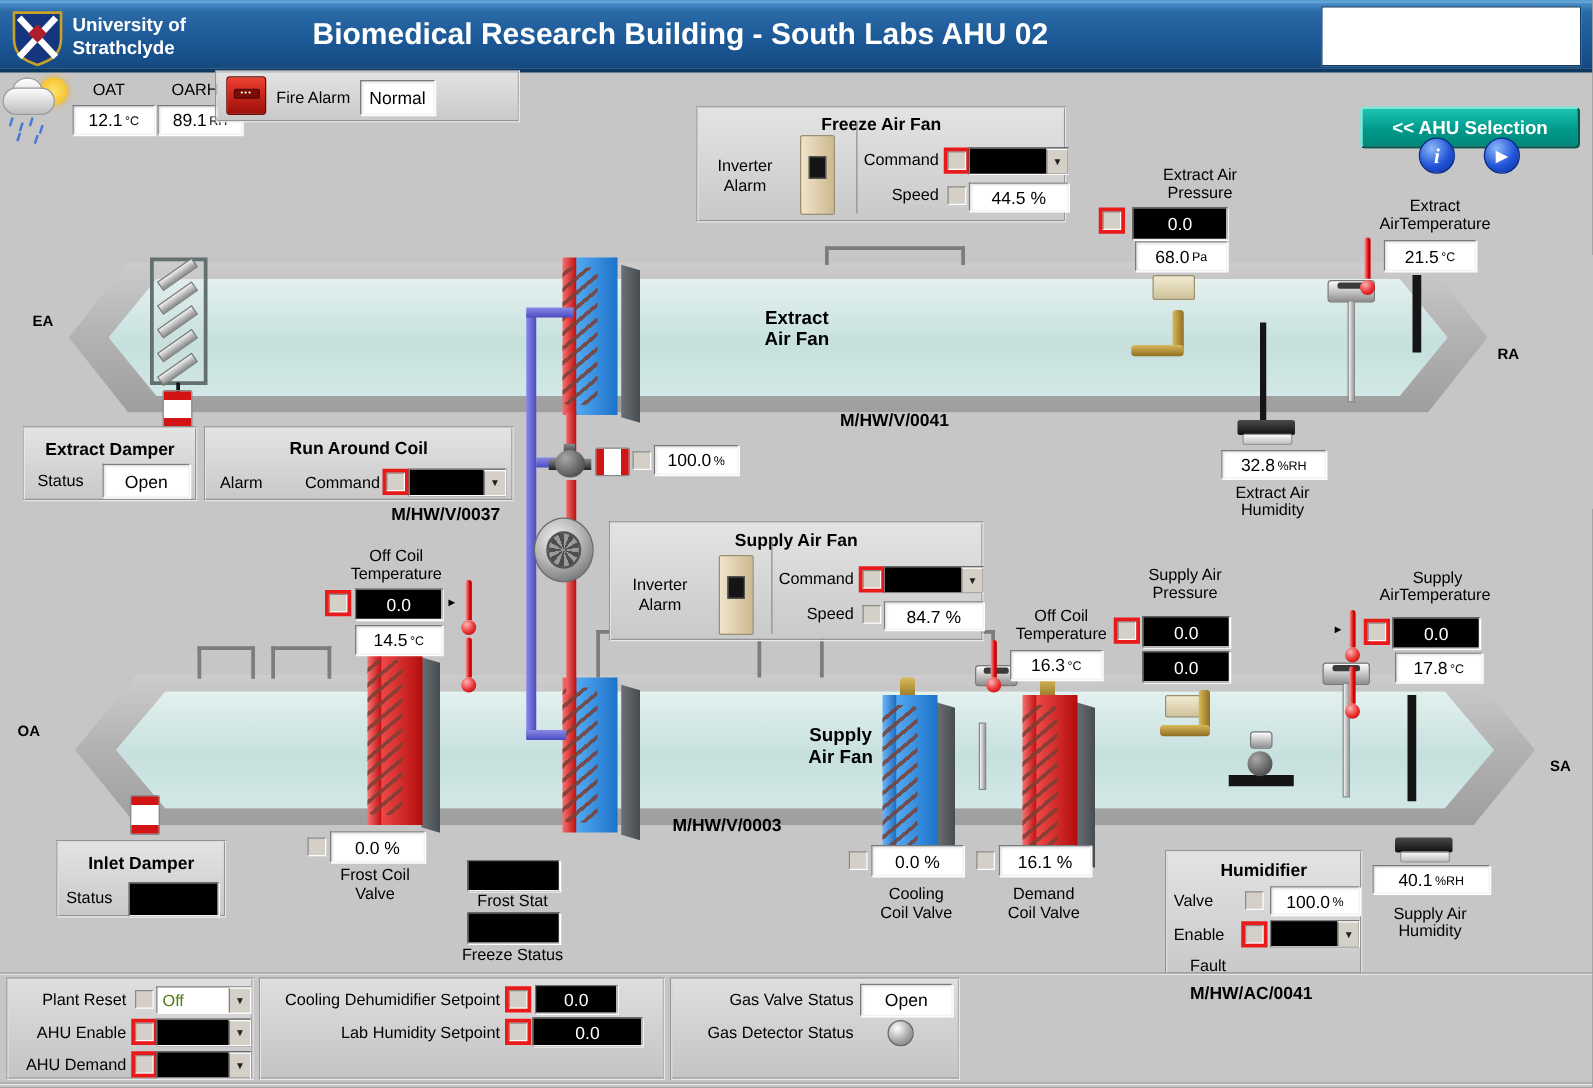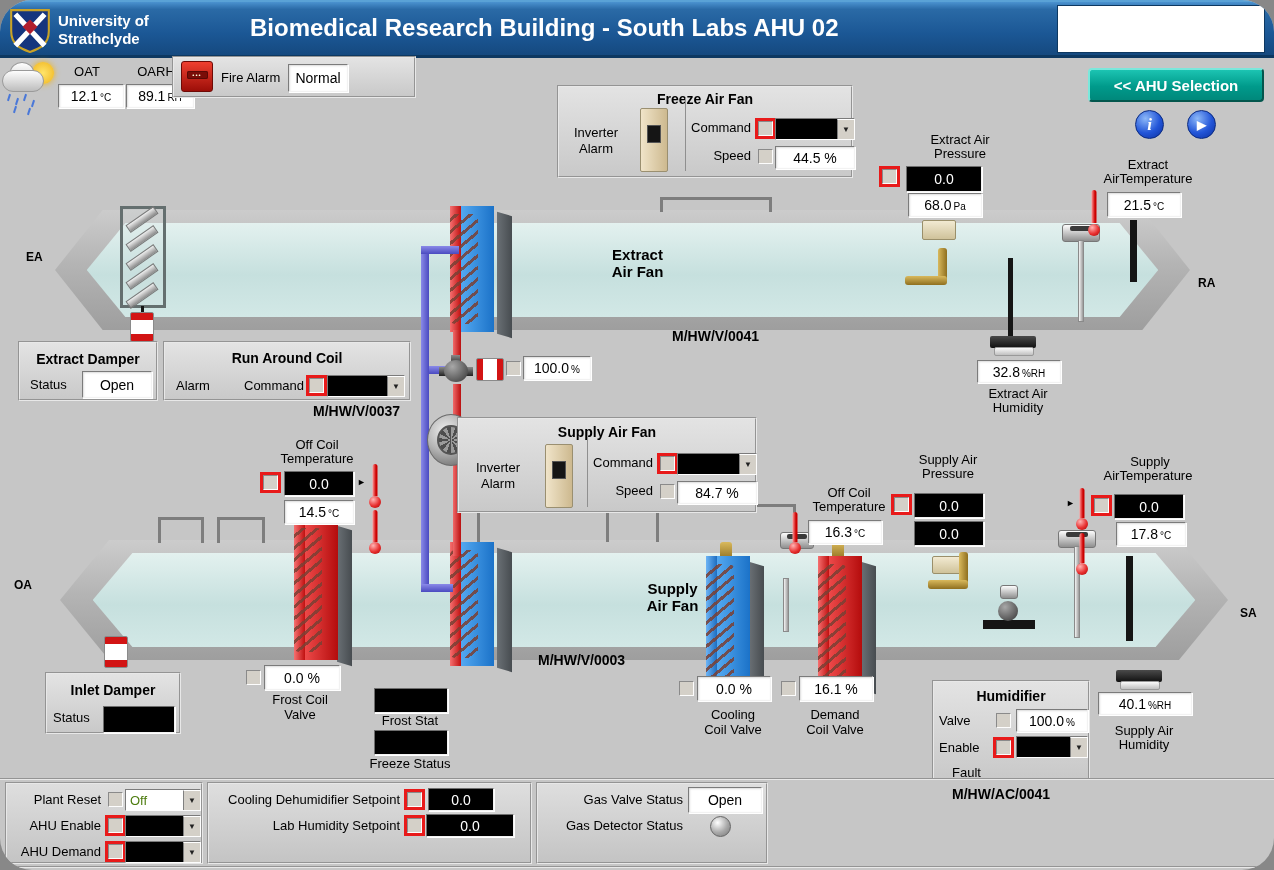--- a/index.html
+++ b/index.html
@@ -1,17 +1,17 @@
 <!DOCTYPE html>
 <html><head>
 <meta charset="utf-8">
 <style>
   html,body{margin:0;padding:0;background:#888;}
   #app{position:relative;width:1274px;height:870px;background:#c6c6c6;overflow:hidden;
-       font-family:"Liberation Sans",sans-serif;font-size:13px;color:#000;border-radius:32px;}
+       font-family:"Liberation Sans",sans-serif;font-size:13px;color:#000;}
   .abs{position:absolute;}
   .lbl{position:absolute;white-space:nowrap;font-size:13px;}
   .ctr{text-align:center;}
   .rt{text-align:right;}
   
   .header{position:absolute;left:0;top:0;width:1274px;height:58px;
       background:linear-gradient(180deg,#4b92cf 0,#2a6aa6 14%,#1b5795 60%,#15497f 100%);
       border-bottom:3px solid #0d3861;box-sizing:border-box;border-top:2px solid #5aa2d6;}
   .orgname{position:absolute;color:#fff;font-weight:bold;font-size:15px;line-height:18px;}
   .ptitle-main{position:absolute;color:#fff;font-weight:bold;font-size:24px;text-align:left;}
@@ -31,21 +31,21 @@
   .chk.alarm{outline:3px solid #e81a1a;}
   .combo{position:absolute;height:20px;display:flex;border:1px solid;border-color:#7b7b7b #fdfdfd #fdfdfd #7b7b7b;
       background:#000;cursor:pointer;}
   .combo .field{flex:1;color:#fff;font-size:13px;display:flex;align-items:center;padding-left:4px;overflow:hidden;}
   .combo.light{background:#fff;}
   .combo.light .field{color:#4d7c0f;}
   .combo .btn{width:16px;background:#d4d0c8;border-left:1px solid #808080;display:flex;align-items:center;
       justify-content:center;font-size:8px;color:#222;border-top:1px solid #fff;}
   .btn-teal{position:absolute;display:flex;align-items:center;justify-content:center;font-weight:bold;font-size:15px;
       color:#fff;background:linear-gradient(180deg,#1cc4b2,#009a8b 55%,#00887b);border:2px solid;
-      border-color:#7be8dc #03564d #03564d #7be8dc;border-radius:4px;cursor:pointer;box-sizing:border-box;}
+      border-color:#7be8dc #03564d #03564d #7be8dc;border-radius:4px;cursor:pointer;box-sizing:border-box;margin-top:17px;}
   .cicon{position:absolute;width:27px;height:27px;border-radius:50%;display:flex;align-items:center;justify-content:center;
       color:#fff;background:radial-gradient(circle at 35% 28%,#8cb8f8,#2255d8 55%,#0c2f9e);border:1px solid #0a2a80;
       cursor:pointer;font-weight:bold;}
   .cicon.info-style{font-family:"Liberation Serif",serif;font-style:italic;font-size:17px;}
   
   .duct{position:absolute;}
   .duct-outer{position:absolute;inset:0;background:linear-gradient(180deg,#cccccc 0,#b4b4b4 45%,#9e9e9e 100%);
       clip-path:polygon(0% 50%,4.2% 0%,95.8% 0%,100% 50%,95.8% 100%,4.2% 100%);}
   .duct-inner{position:absolute;left:2.8%;right:2.8%;top:13px;bottom:13px;
       background:linear-gradient(180deg,#e3f1ef 0,#c6e0de 55%,#d2e8e6 100%);
@@ -320,21 +320,21 @@
       <span class="field"></span>
       <span class="btn">▼</span>
     </div>
     <div class="lbl rt" style="left:148px;top:61px;width:44px">Speed</div>
     <div class="chk" style="left:199px;top:62px"></div>
     <div class="wbox" style="left:216px;top:59px;width:78px;height:21px">
         <span>44.5 %</span>
       </div>
   </div>
 
-  <div class="panel" style="left:457px;top:417px;width:300px;height:96px">
+  <div class="panel" style="left:487px;top:417px;width:300px;height:96px">
     <div class="ptitle" style="top:5px">Supply Air Fan</div>
     <div class="lbl ctr" style="left:8px;top:41px;width:62px">Inverter</div>
     <div class="lbl ctr" style="left:8px;top:57px;width:62px">Alarm</div>
     <div class="inv" style="left:86px;top:25px;width:26px;height:62px">
         <div class="scr"></div>
       </div>
     <div class="divider" style="left:128px;top:12px;height:76px"></div>
     <div class="lbl rt" style="left:132px;top:36px;width:62px">Command</div>
     <div class="chk alarm" style="left:201px;top:37px"></div>
     <div class="combo" style="left:218px;top:34px;width:78px">

